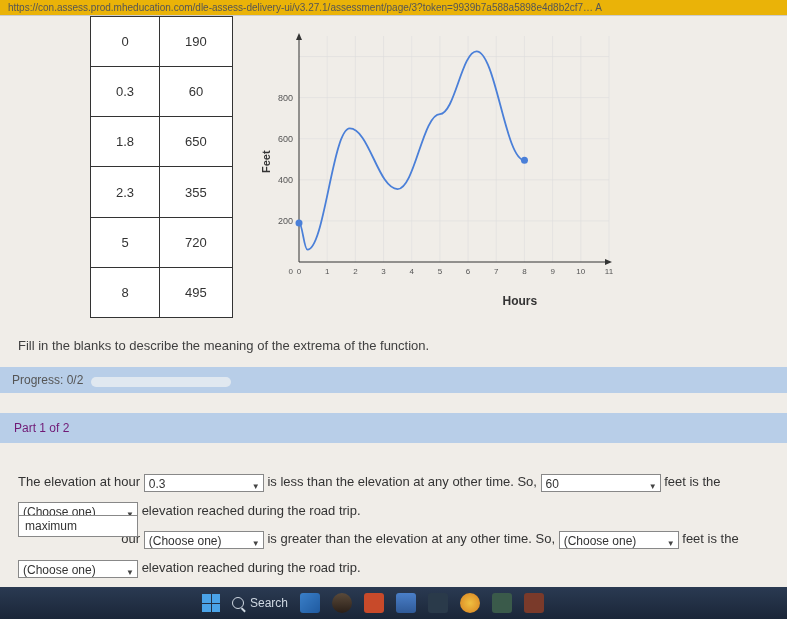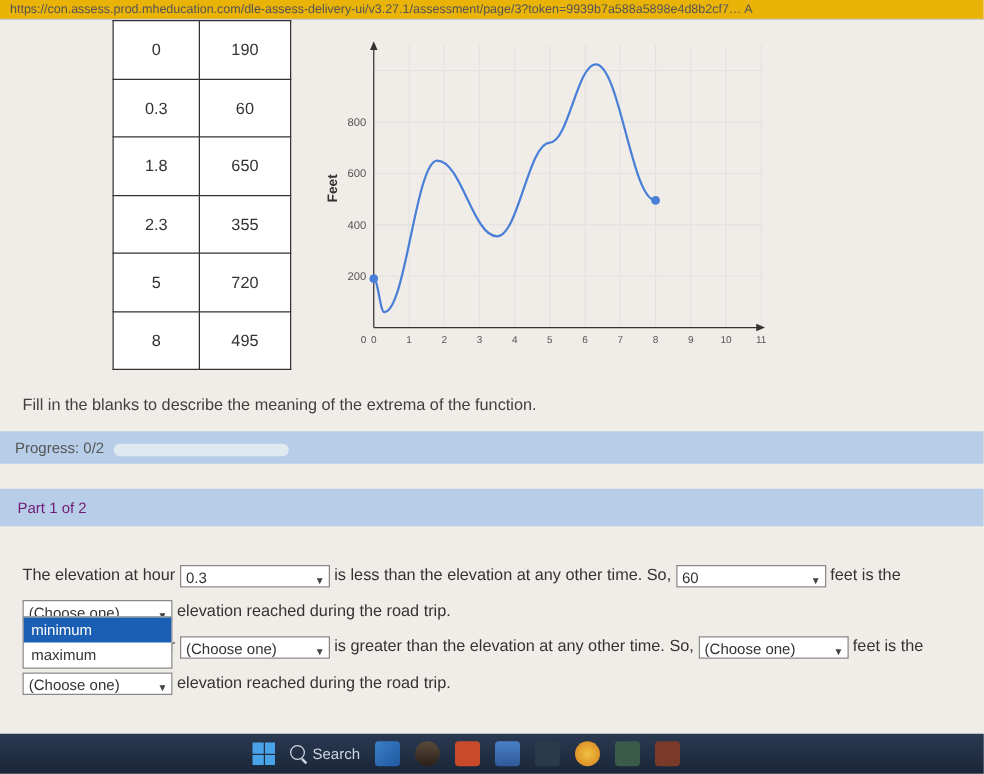--- a/index.html
+++ b/index.html
@@ -151,20 +151,21 @@
     .tb-start {
       width: 18px; height: 18px;
       display: grid;
       grid-template-columns: 1fr 1fr;
       grid-template-rows: 1fr 1fr;
       gap: 1px;
     }
     .tb-start div { background: #4aa3e8; }
     .tb-search {
       display: flex;
+      align-items: center;
       gap: 6px;
       color: #cfd8e2;
       font-size: 12px;
     }
     .tb-search-icon {
       width: 12px; height: 12px;
       border: 1.5px solid #cfd8e2;
       border-radius: 50%;
       position: relative;
     }
@@ -253,20 +254,21 @@
         <text x="233.27272727272728" y="248" font-size="8" fill="#555" text-anchor="middle">7</text>
         <text x="261.4545454545455" y="248" font-size="8" fill="#555" text-anchor="middle">8</text>
         <text x="289.6363636363636" y="248" font-size="8" fill="#555" text-anchor="middle">9</text>
         <text x="317.8181818181818" y="248" font-size="8" fill="#555" text-anchor="middle">10</text>
         <text x="346" y="248" font-size="8" fill="#555" text-anchor="middle">11</text>
         <text x="30" y="248" font-size="8" fill="#555" text-anchor="end">0</text>
         <path d="M 36 196.96363636363637 C 39.38181818181818 196.96363636363637, 41.07272727272727 223.6727272727273, 44.45454545454545 223.6727272727273 C 61.36363636363636 223.6727272727273, 69.81818181818181 102.45454545454544, 86.72727272727272 102.45454545454544 C 105.89090909090908 102.45454545454544, 115.47272727272727 163.06363636363636, 134.63636363636363 163.06363636363636 C 151.54545454545453 163.06363636363636, 160 88.07272727272726, 176.9090909090909 88.07272727272726 C 191.56363636363636 88.07272727272726, 198.8909090909091 25.409090909090907, 213.54545454545456 25.409090909090907 C 232.70909090909095 25.409090909090907, 242.2909090909091 134.3, 261.4545454545455 134.3" fill="none" stroke="#4a7fd8" stroke-width="1.8"></path>
         <circle cx="36" cy="196.96363636363637" r="3.5" fill="#4a7fd8"></circle>
         <circle cx="261.4545454545455" cy="134.3" r="3.5" fill="#4a7fd8"></circle>
       </svg>
+    <div class="axis-label-x">Hours</div>
   </div>
 </div>
 
 <div class="instruction">Fill in the blanks to describe the meaning of the extrema of the function.</div>
 
 <div class="progress-bar">
   <span>Progress: 0/2</span>
   <div class="progress-track"></div>
 </div>
 
@@ -275,21 +277,20 @@
 <div class="question">
   <span>The elevation at hour</span>
   <span class="inline-select wide">0.3</span>
   <span>is less than the elevation at any other time. So,</span>
   <span class="inline-select wide">60</span>
   <span>feet is the</span>
   <br>
   <span class="open-wrap">
     <span class="inline-select wide">(Choose one)</span>
     <div class="dropdown-open">
-      <div class="sel">minimum</div>
       <div>maximum</div>
     </div>
   </span>
   <span>elevation reached during the road trip.</span>
   <br>
   <span style="visibility:hidden">The elevation at h</span><span>our</span>
   <span class="inline-select wide">(Choose one)</span>
   <span>is greater than the elevation at any other time. So,</span>
   <span class="inline-select wide">(Choose one)</span>
   <span>feet is the</span>

